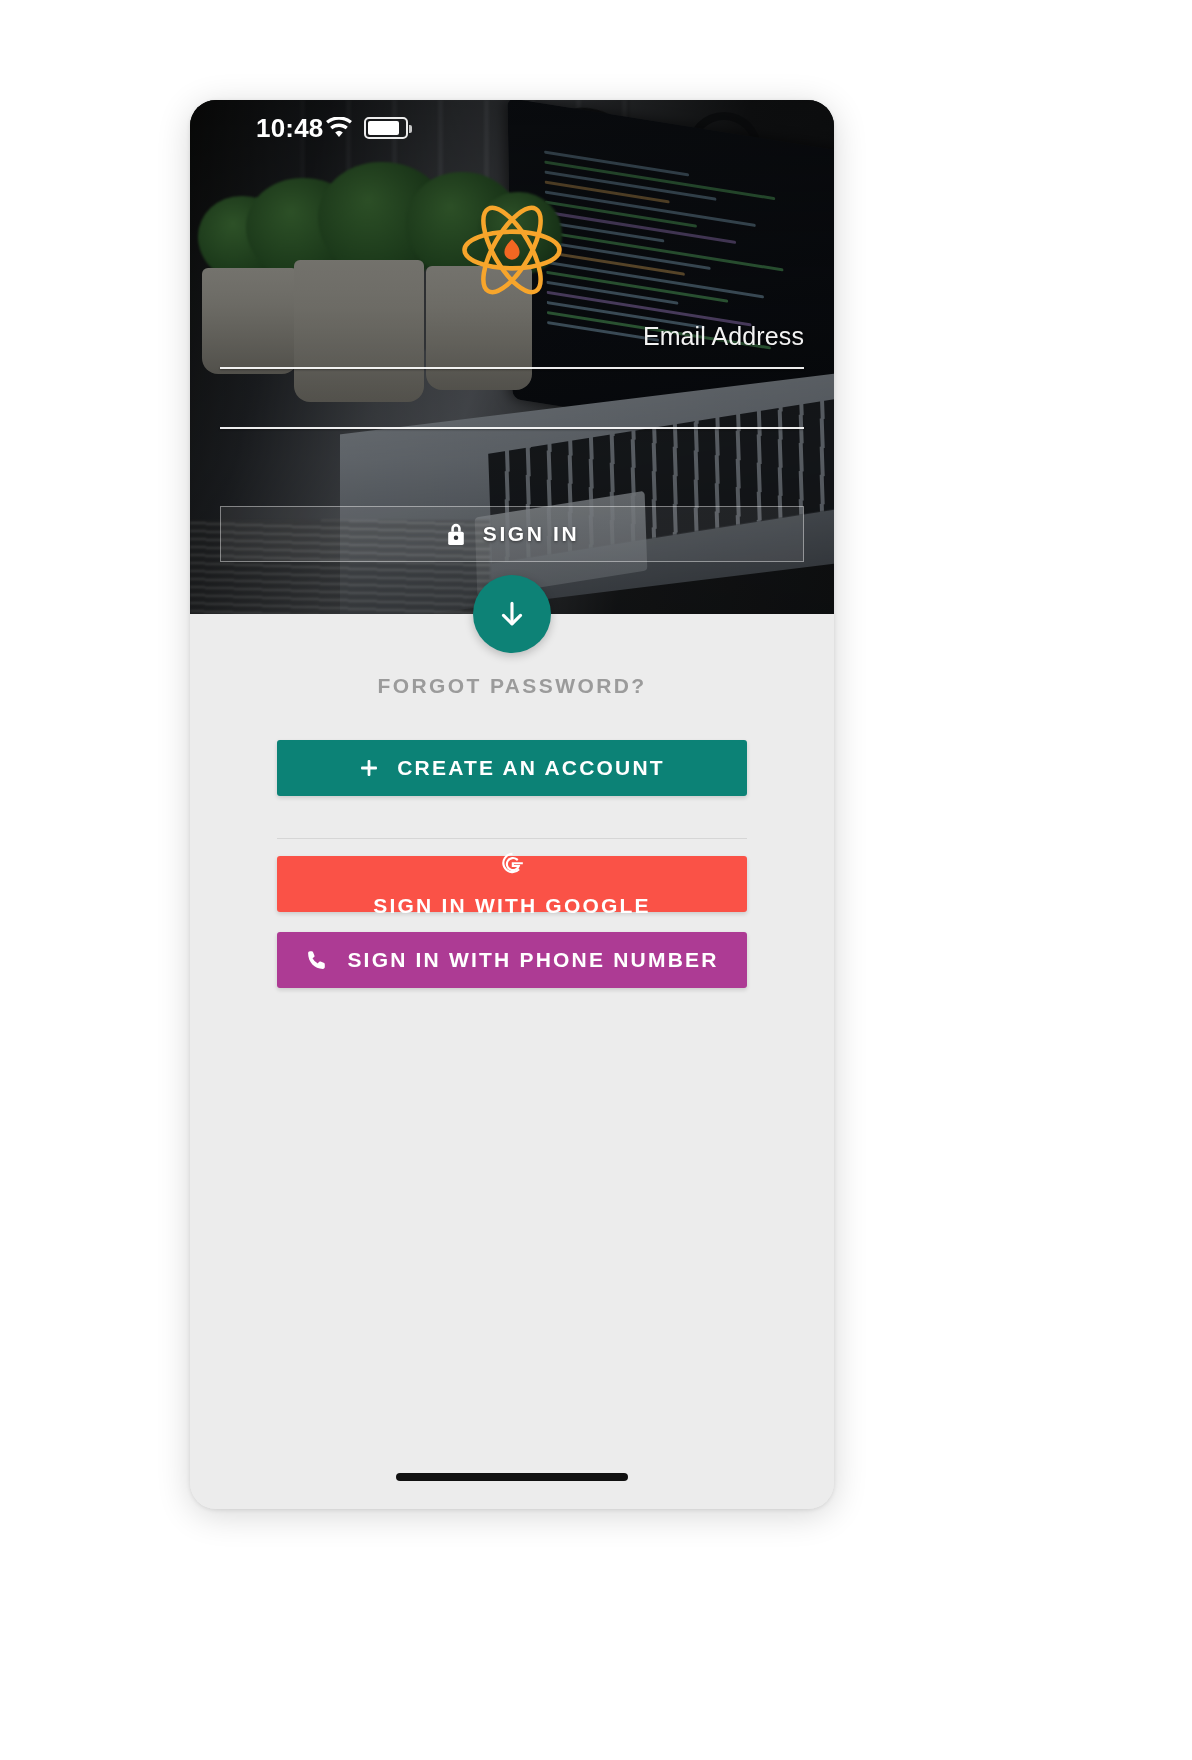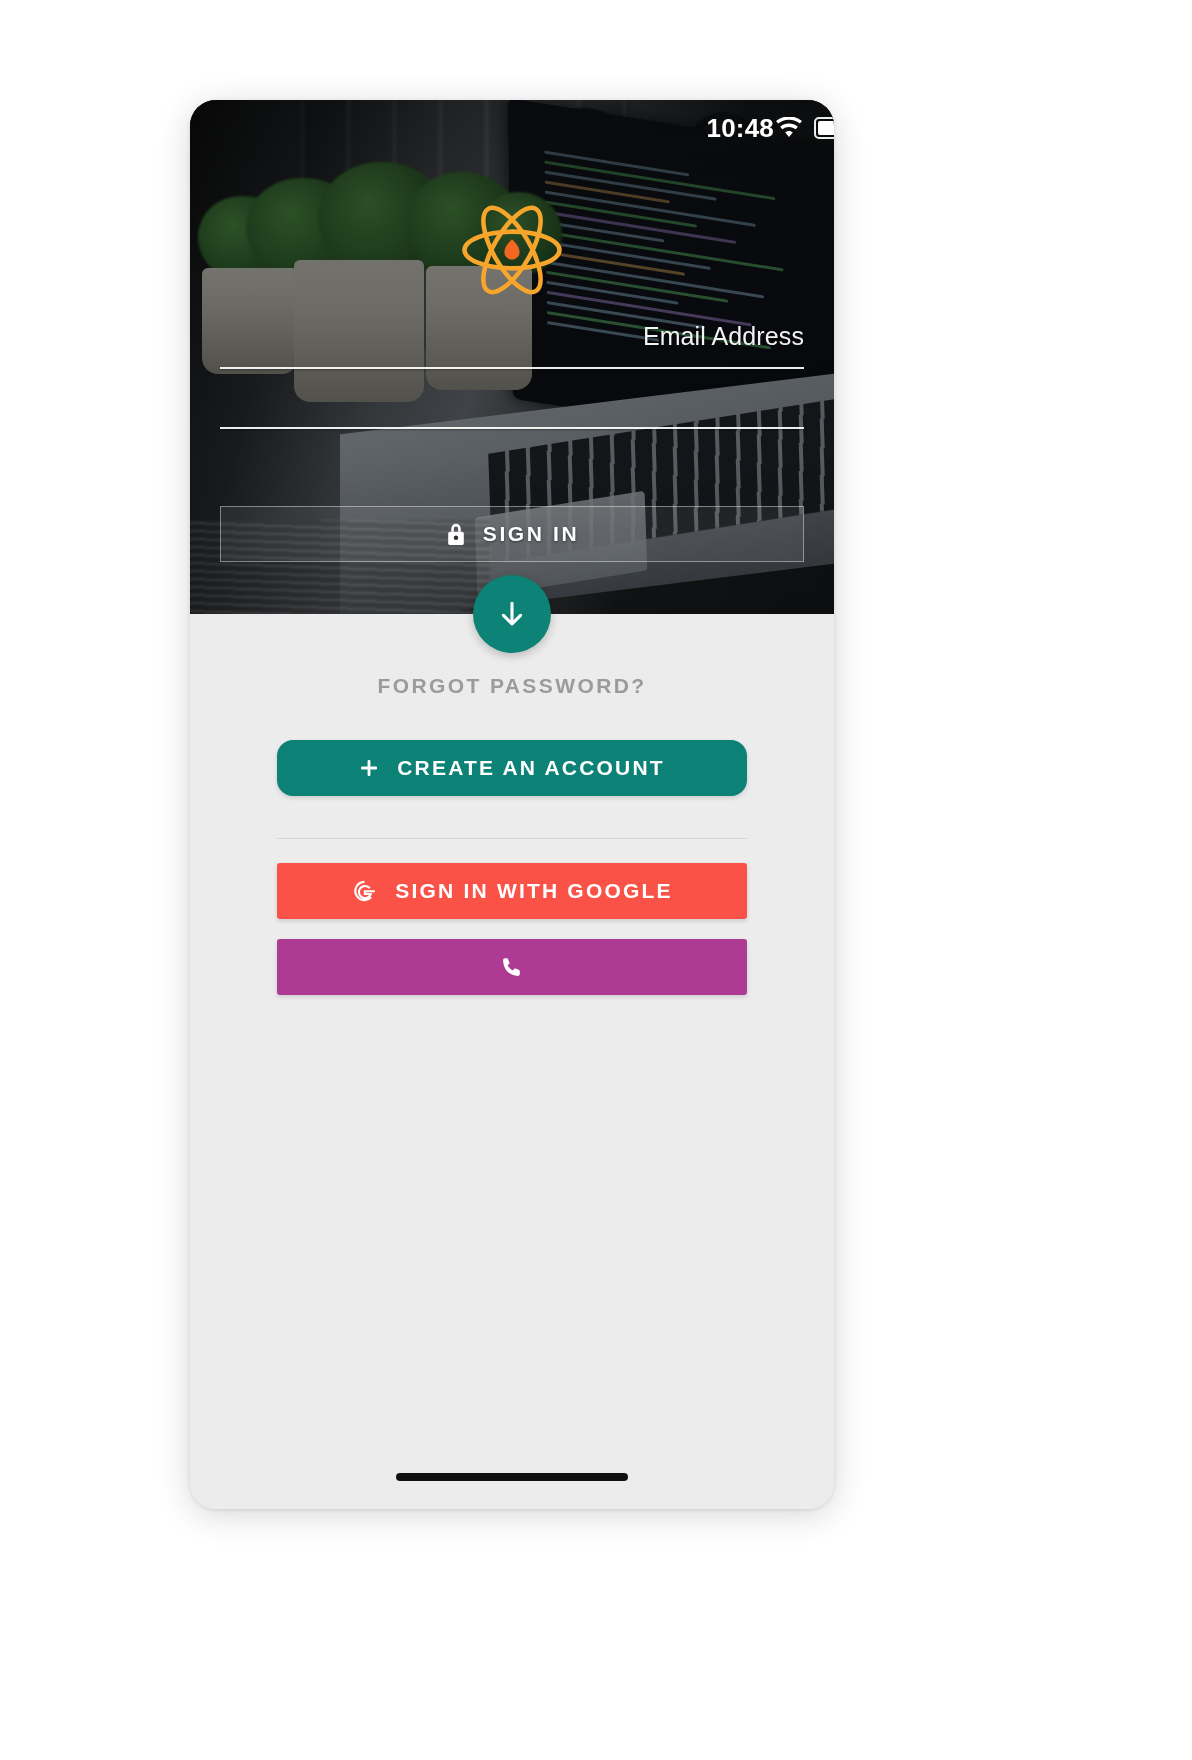--- a/index.html
+++ b/index.html
@@ -119,22 +119,22 @@
     filter: blur(1.1px);
   }
   .hero-scrim {
     position: absolute; inset: 0;
     background: linear-gradient(180deg, rgba(0,0,0,0.52) 0%, rgba(0,0,0,0.34) 40%,
                                         rgba(0,0,0,0.30) 70%, rgba(0,0,0,0.38) 100%);
   }
 
   
   .statusbar {
-    position: absolute; left: 0; top: 0; width: 696px; height: 56px;
-    display: flex; align-items: center; justify-content: flex-end;
+    position: absolute; left: 16px; top: 0; width: 696px; height: 56px;
+    display: flex; align-items: center; justify-content: flex-start;
     padding: 0 28px 0 50px; color: #fff; z-index: 5;
   }
   .clock { font-size: 26px; font-weight: 600; letter-spacing: .2px; }
   .sb-right { display: flex; align-items: center; gap: 10px; }
   .battery {
     width: 44px; height: 22px; border: 2px solid rgba(255,255,255,.92);
     border-radius: 5px; position: relative; padding: 2px;
   }
   .battery::after {
     content: ""; position: absolute; right: -6px; top: 6px;
@@ -192,24 +192,24 @@
   .forgot {
     margin-top: 60px; text-align: center;
     font-size: 21px; font-weight: 600; letter-spacing: 2.4px; color: #9b9b9b;
   }
   .btn {
     display: flex; align-items: center; justify-content: center; gap: 18px;
     height: 56px; margin: 0 87px; border-radius: 3px; color: #fff;
     box-shadow: 0 2px 4px rgba(0,0,0,0.14);
   }
   .btn .lbl { font-size: 21px; font-weight: 600; letter-spacing: 2.2px; }
-  .btn-create { background: #0c8276; margin-top: 42px; border-radius: 16px; }
+  .btn-create { background: #0c8276; margin-top: 42px; }
   .divider { height: 1px; background: #d6d6d6; margin: 42px 87px 0; }
   .btn-fb { background: #2f5699; margin-top: 48px; }
-  .btn-google { background: #fa5247; margin-top: 24px; }
+  .btn-google { background: #fa5247; margin-top: 17px; flex-direction: column; }
   .btn-phone { background: #ad3b94; margin-top: 20px; }
 
   
   .home-indicator {
     position: absolute; left: 50%; bottom: 28px; transform: translateX(-50%);
     width: 232px; height: 8px; border-radius: 4px; background: #111;
   }
   .icn { display: inline-flex; align-items: center; justify-content: center; }
 </style>
 </head>
@@ -339,20 +339,21 @@
         </span>
         <span class="lbl">SIGN IN WITH GOOGLE</span>
       </div>
 
       <div class="btn btn-phone">
         <span class="icn">
           <svg width="24" height="24" viewBox="0 0 24 24" fill="#fff">
             <path d="M6.6 3.2c.8 0 1.3.4 1.6 1.2l1.2 3c.3.8.1 1.4-.6 1.9l-1.3.9a12.4 12.4 0 0 0 5.3 5.3l.9-1.3c.5-.7 1.1-.9 1.9-.6l3 1.2c.8.3 1.2.8 1.2 1.6v2.6c0 1.1-.8 1.9-1.9 1.9C9.6 20.9 3.1 14.4 3.1 5.1c0-1.1.8-1.9 1.9-1.9Z"></path>
           </svg>
         </span>
+        <span class="lbl">SIGN IN WITH PHONE NUMBER</span>
       </div>
     </div>
 
     <div class="fab">
       <span class="icn">
         <svg width="34" height="34" viewBox="0 0 24 24" fill="none" stroke="#fff" stroke-width="2.2" stroke-linecap="round" stroke-linejoin="round">
           <line x1="12" y1="4.5" x2="12" y2="18.5"></line>
           <polyline points="6,13 12,19 18,13"></polyline>
         </svg>
       </span>

